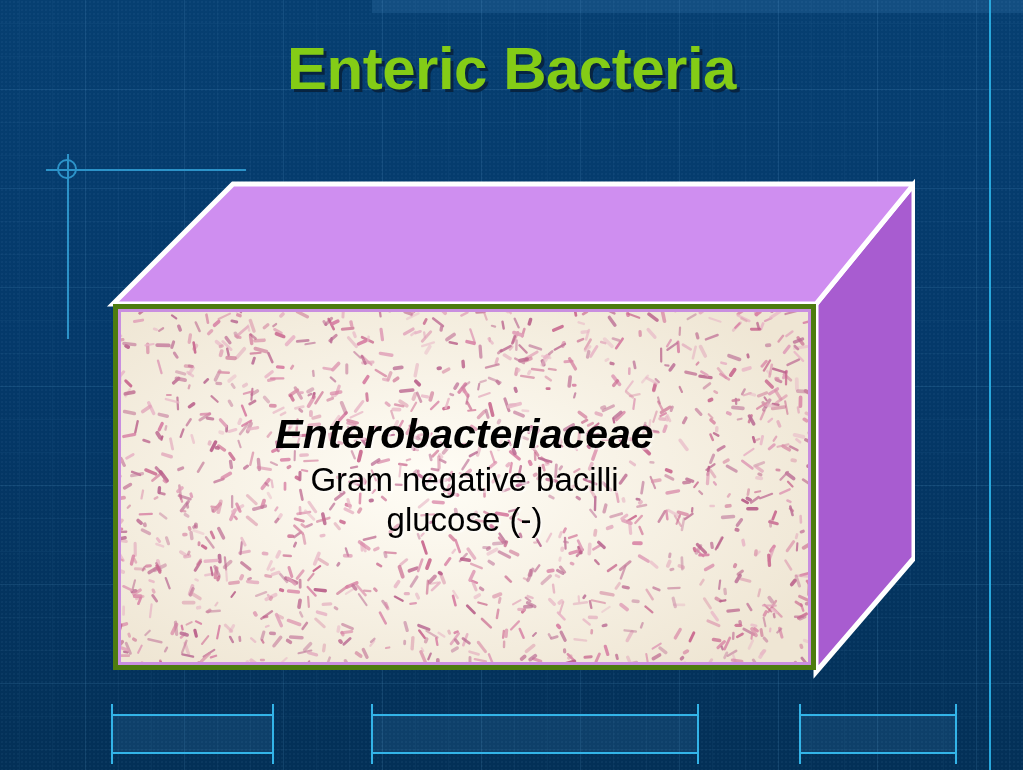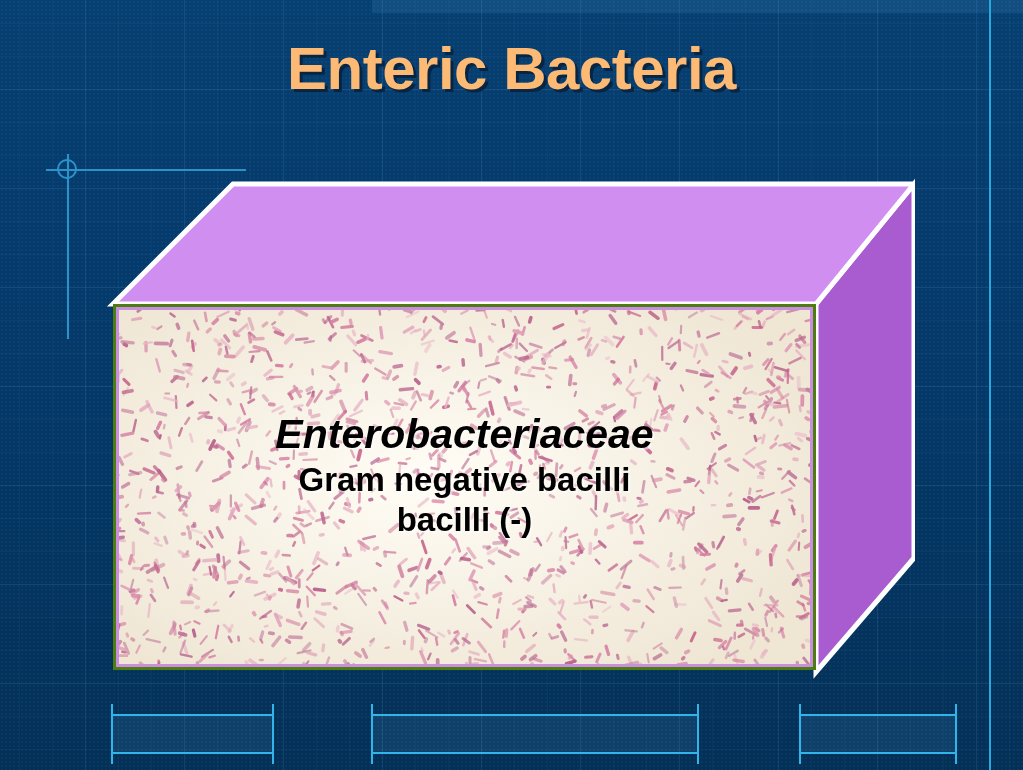--- a/index.html
+++ b/index.html
@@ -111,21 +111,21 @@
 
   
   .title {
     position: absolute;
     left: 0;
     top: 34px;
     width: 1023px;
     text-align: center;
     font-size: 60px;
     font-weight: bold;
-    color: #fdba74;
+    color: #84cc16;
     letter-spacing: -0.5px;
     text-shadow: 3px 3px 0 rgba(8,32,58,0.85);
     white-space: nowrap;
   }
 
   
   .box-wrap {
     position: absolute;
     left: 105px;
     top: 178px;
@@ -138,21 +138,21 @@
     width: 810px;
     height: 505px;
   }
   .face-front {
     position: absolute;
     left: 8px;
     top: 126px;
     width: 703px;
     height: 366px;
     box-sizing: border-box;
-    border: 3px solid #4d7c0f;
+    border: 5px solid #4d7c0f;
     background: #f2ece0;
     overflow: hidden;
   }
   .face-front-inner {
     position: absolute;
     inset: 0;
     border: 3px solid #c98ee0;
     box-sizing: border-box;
     overflow: hidden;
   }
@@ -187,21 +187,21 @@
   .t-species {
     font-size: 41px;
     font-weight: bold;
     font-style: italic;
     line-height: 1.08;
     margin-bottom: 4px;
     white-space: nowrap;
   }
   .t-line {
     font-size: 33px;
-    font-weight: bold;
+    font-weight: normal;
     line-height: 1.22;
     white-space: nowrap;
     text-align: right;
   }
 </style>
 </head>
 <body>
 
 <div id="slide">
 
@@ -1744,19 +1744,19 @@
                 <rect x="-2.87" y="-1.49" width="5.74" height="2.97" rx="1.49" fill="#bb6e95" opacity="0.55" transform="translate(579.0,268.1) rotate(100.6)"></rect>
                 <rect x="-5.63" y="-1.07" width="11.25" height="2.15" rx="1.07" fill="#e8b6c6" opacity="0.46" transform="translate(514.0,323.1) rotate(146.7)"></rect>
                 <rect x="-2.84" y="-1.64" width="5.69" height="3.27" rx="1.64" fill="#c47b9c" opacity="0.49" transform="translate(505.7,380.2) rotate(69.2)"></rect>
               </g>
           </svg>
         </div>
 
         <div class="face-text">
           <div class="t-species">Enterobacteriaceae</div>
           <div class="t-line">Gram negative bacilli</div>
-          <div class="t-line">bacilli (-)</div>
+          <div class="t-line">glucose (-)</div>
         </div>
 
       </div>
     </div>
   </div>
 </div>
 
 </body></html>

